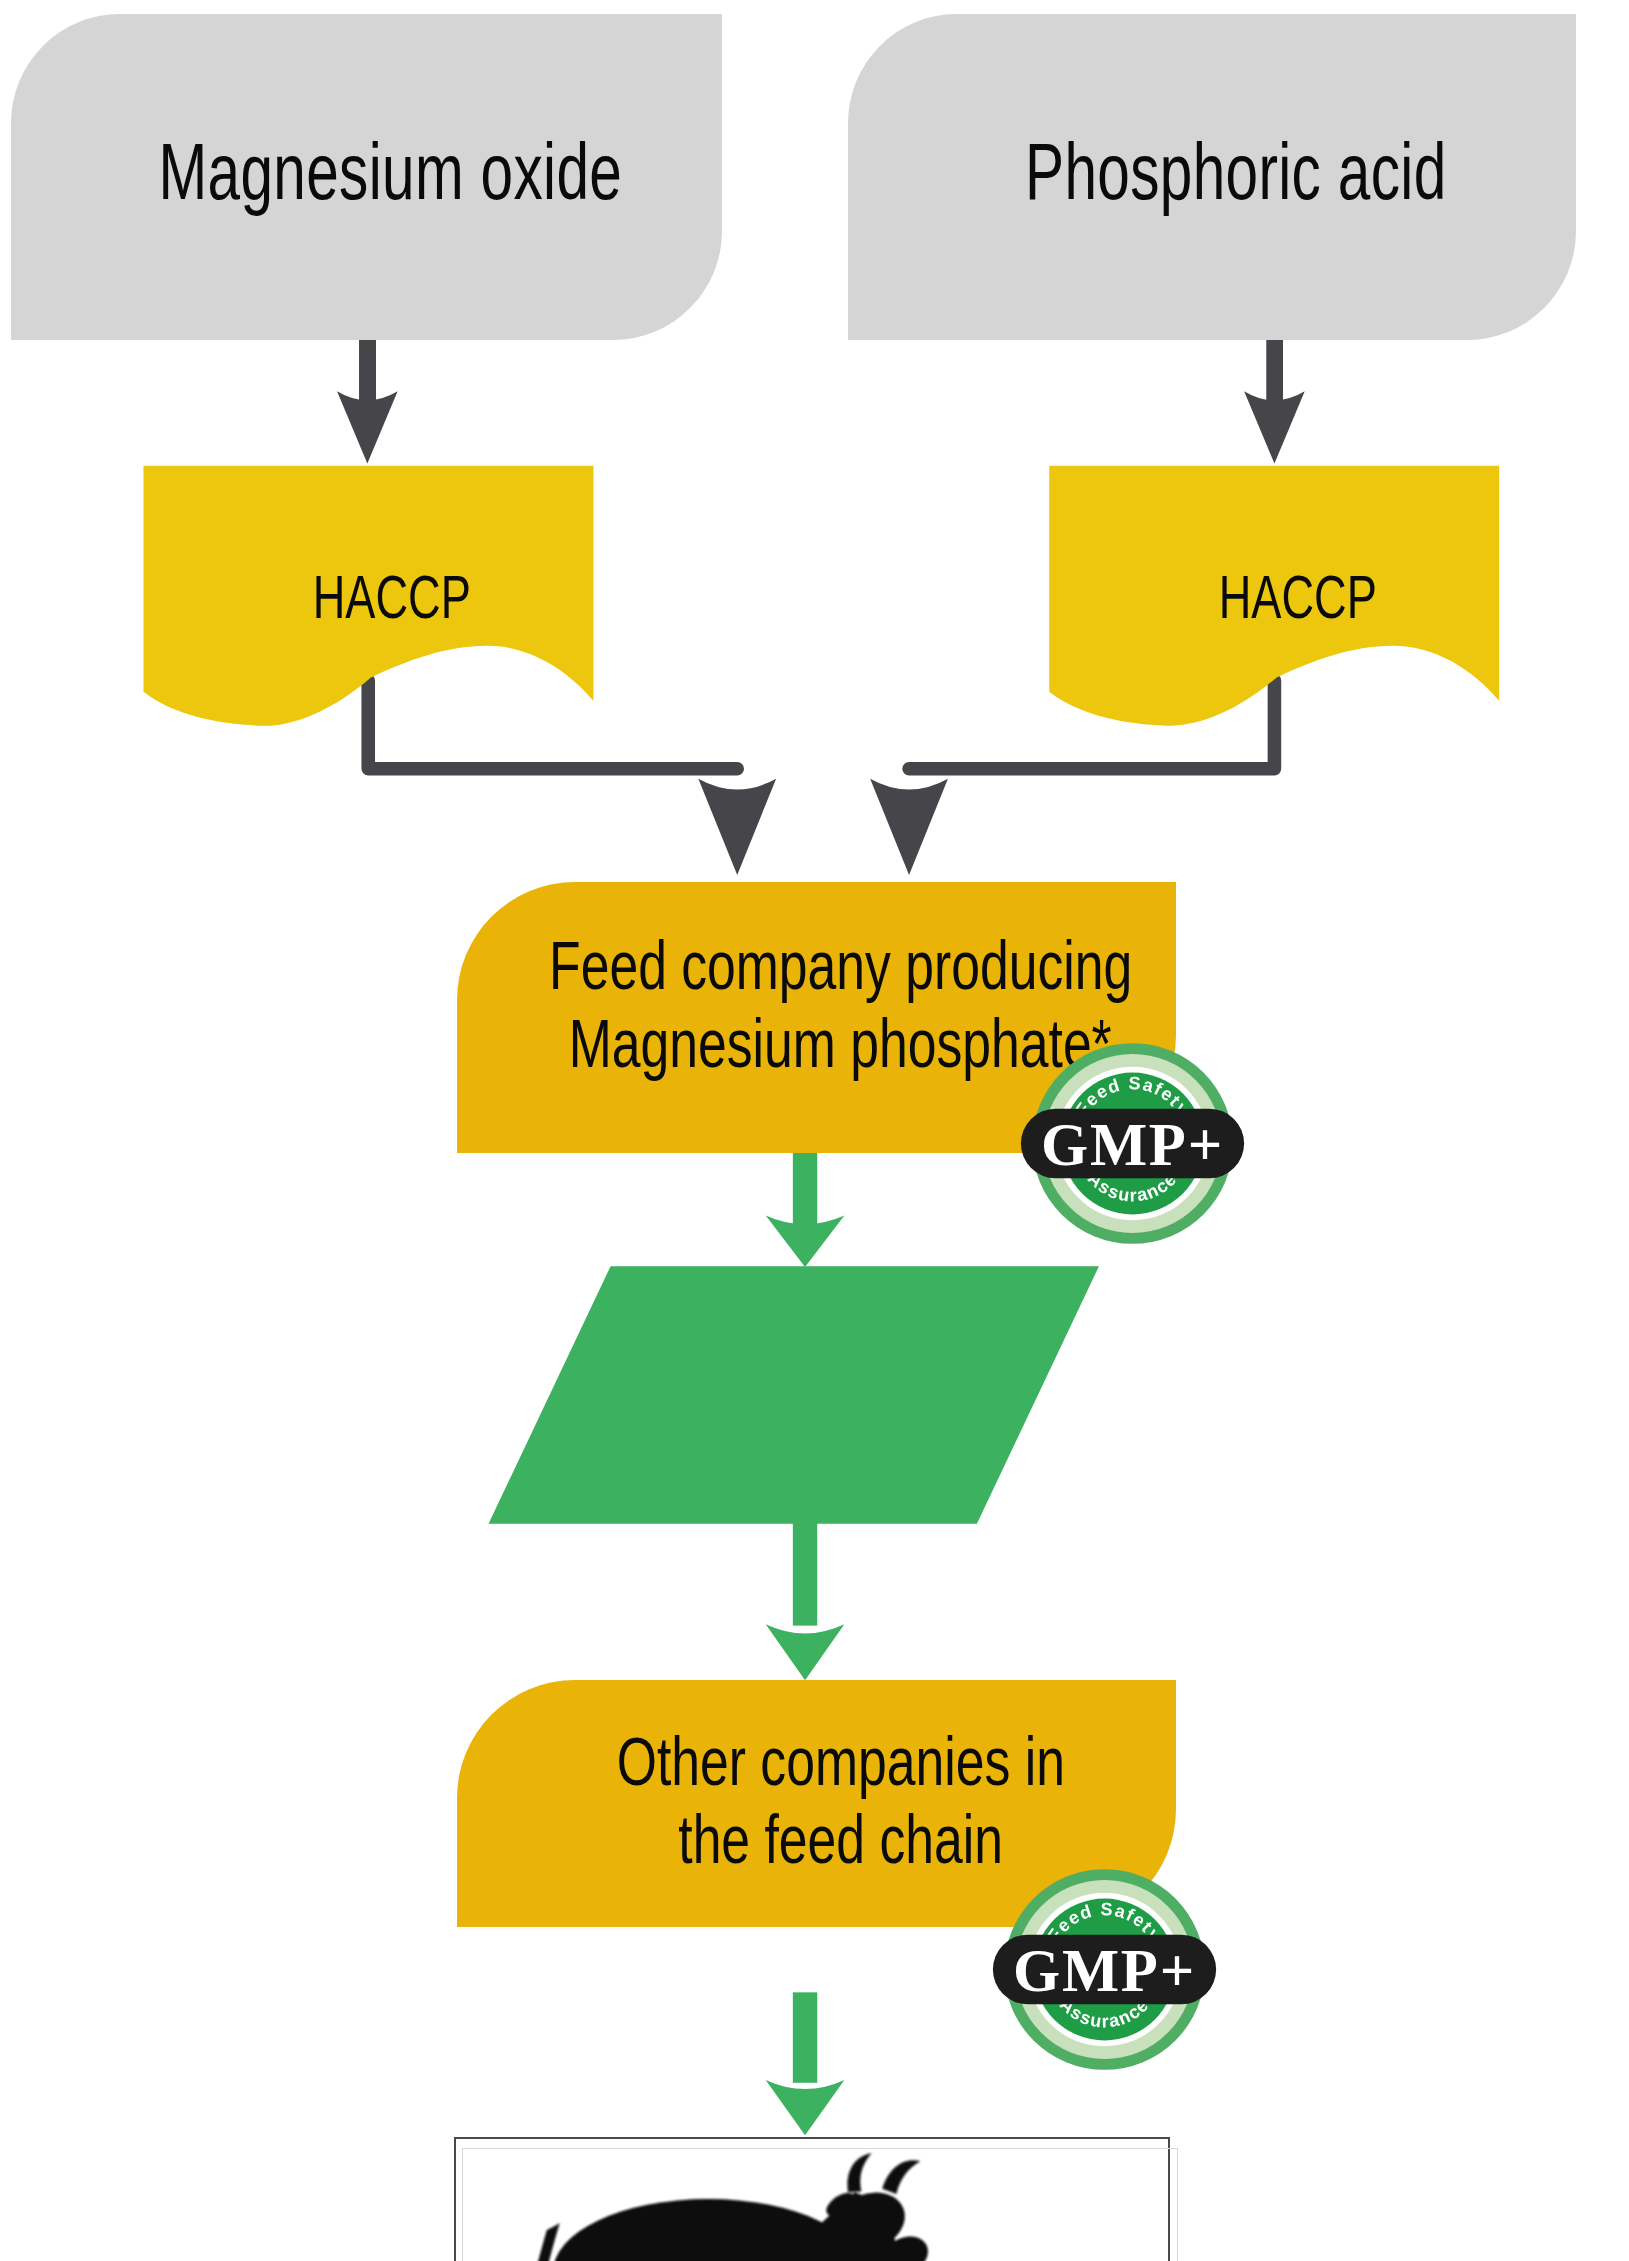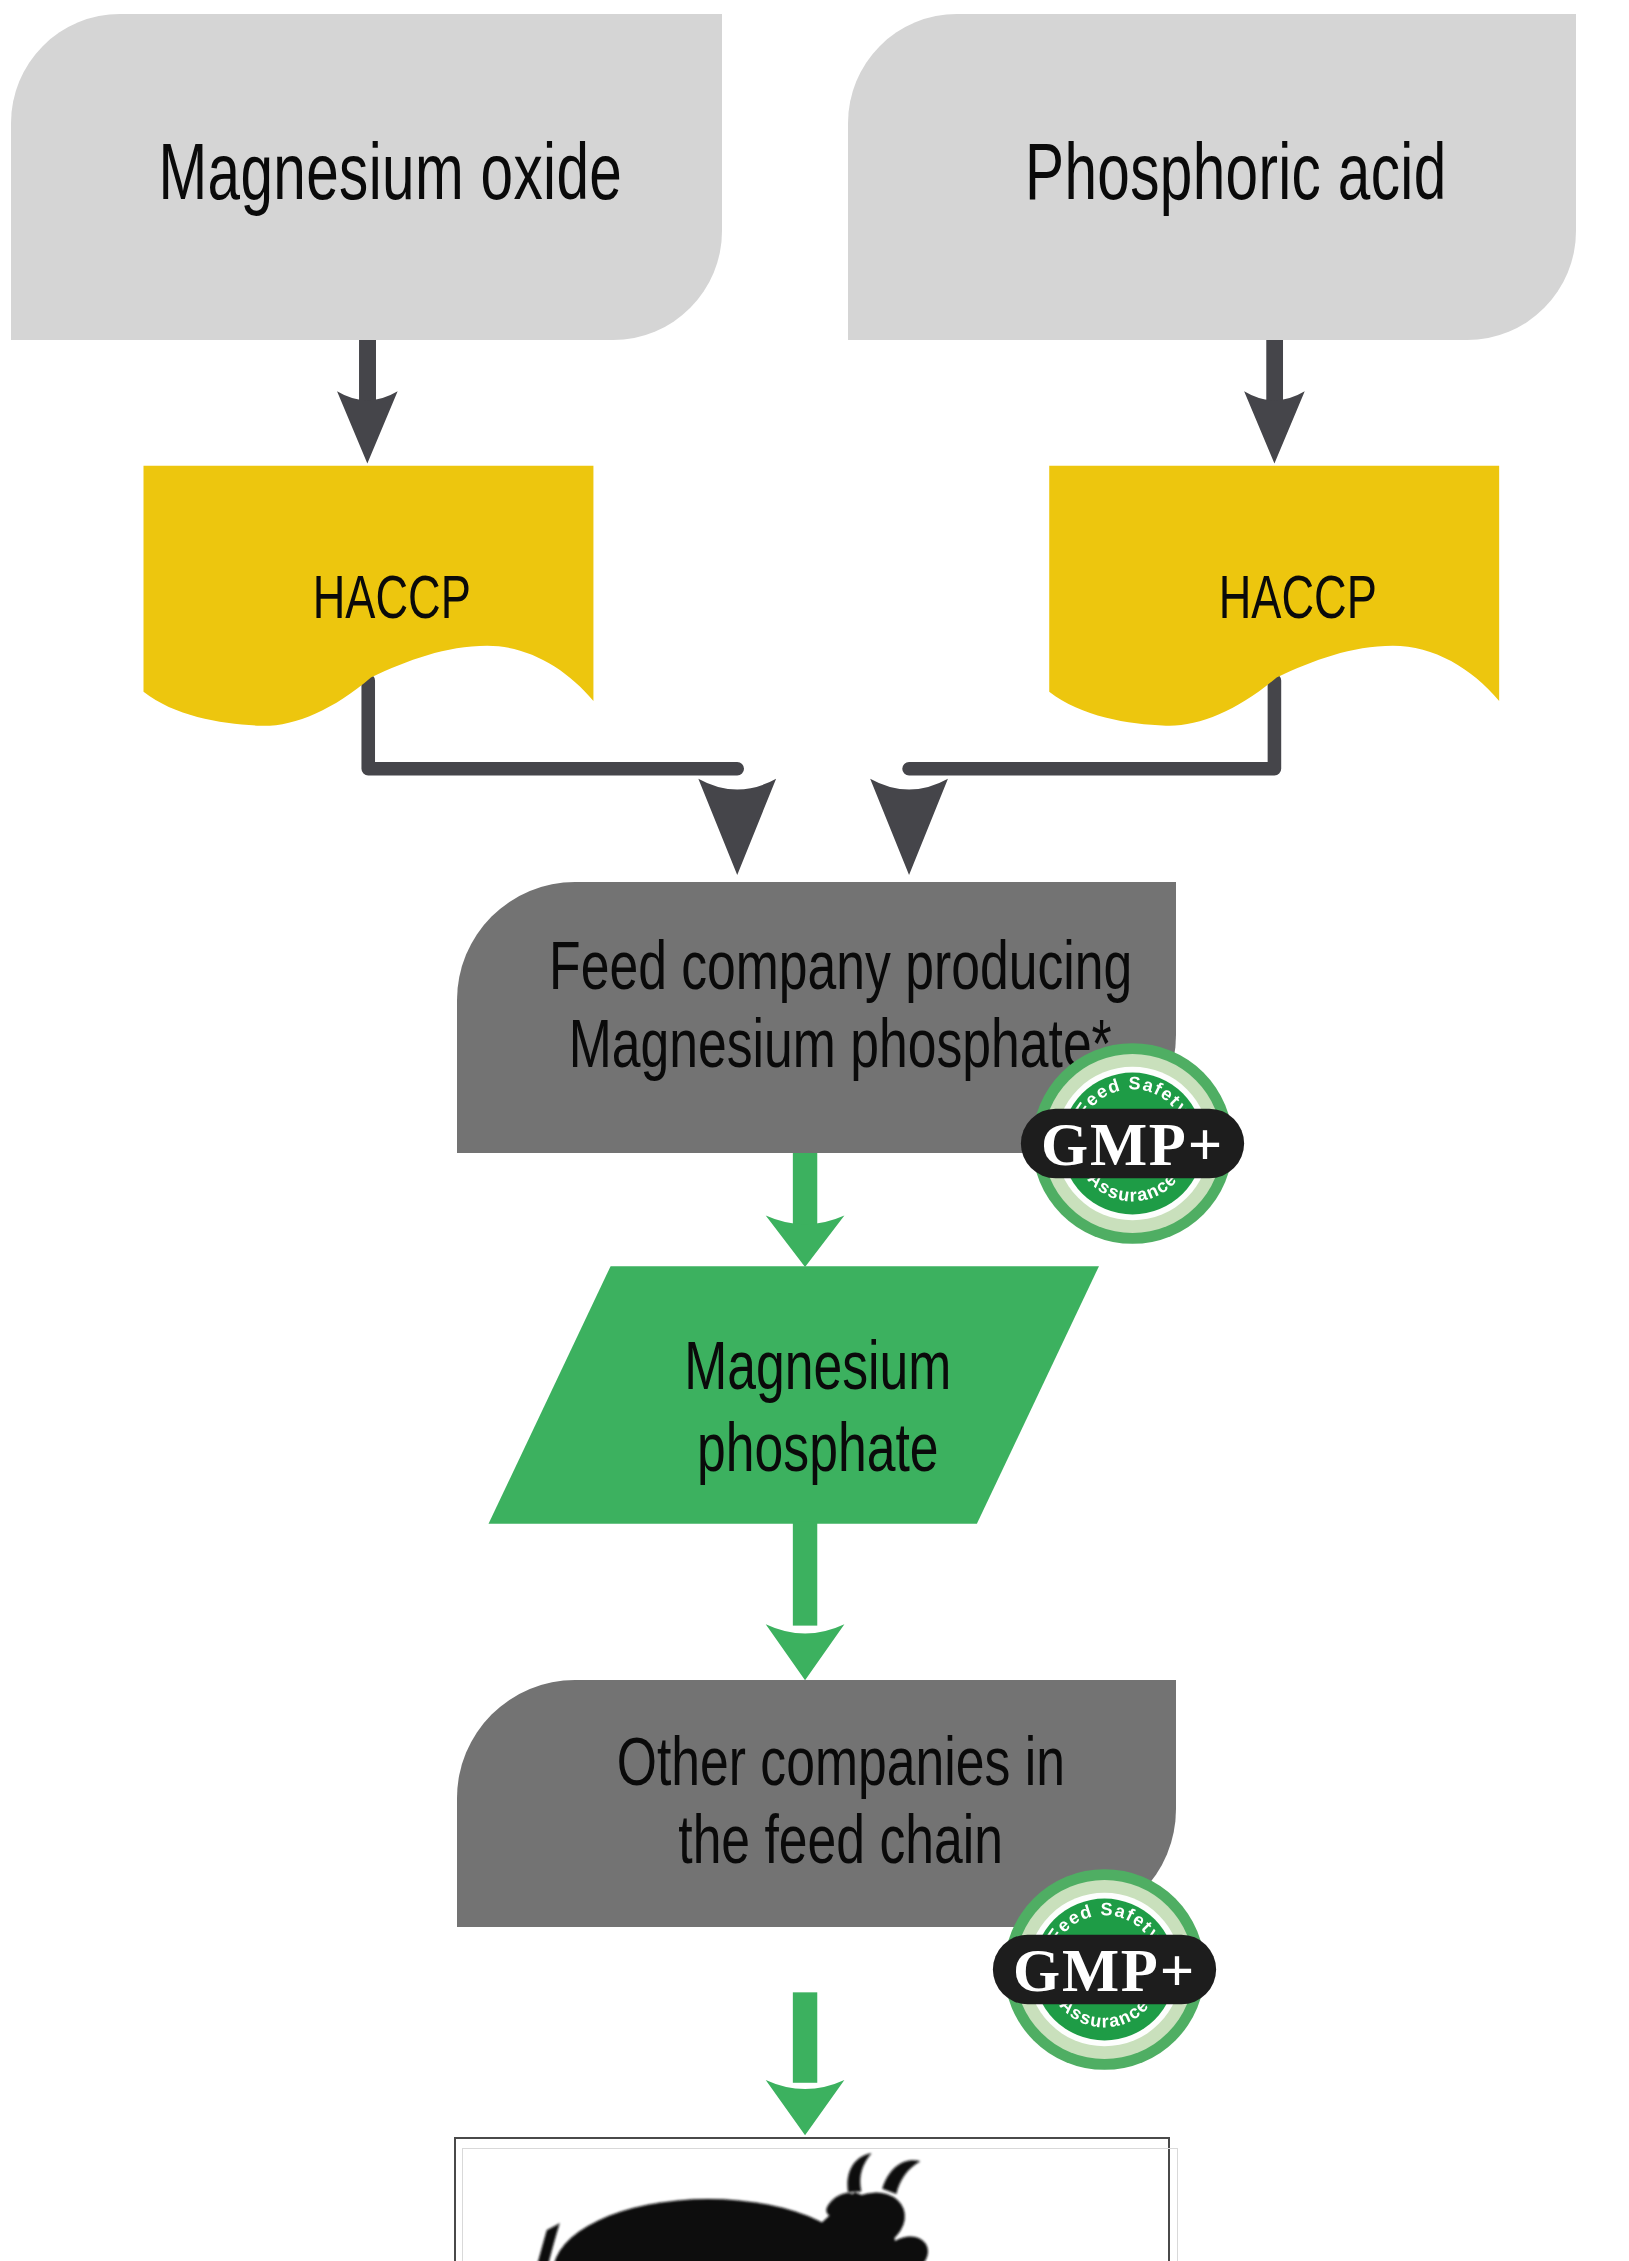--- a/index.html
+++ b/index.html
@@ -1,21 +1,21 @@
 <!DOCTYPE html>
 <html style="font-size:7.2px"><head>
 <meta charset="utf-8">
 <style>
   html,body{margin:0;padding:0;background:#ffffff;}
   #canvas{position:relative;width:1630px;height:2459px;background:#ffffff;overflow:hidden;
           font-family:"Liberation Sans",sans-serif;color:#0a0a0a;}
   .abs{position:absolute;}
   .node{display:flex;align-items:center;justify-content:center;text-align:center;box-sizing:border-box;padding-left:48px;}
   .gray-node{background:#d5d5d5;border-radius:109px 0 109px 0;}
-  .green-node{background:#737373;border-radius:118px 0 118px 0;}
+  .green-node{background:#eab308;border-radius:118px 0 118px 0;}
   .title-text{font-size:79px;font-weight:400;letter-spacing:0.5px;white-space:nowrap;
               transform:scaleX(0.74) translateY(-5.4px);}
   .doc-text{font-size:61px;font-weight:400;white-space:nowrap;transform:scaleX(0.74);}
   .proc-line{font-size:68px;line-height:78px;white-space:nowrap;transform:scaleX(0.76);}
   .para-line{font-size:68px;line-height:82px;white-space:nowrap;transform:scaleX(0.76);}
   .two-line{display:flex;flex-direction:column;align-items:center;justify-content:center;}
   svg{display:block;}
   .shape-layer{position:absolute;left:0;top:0;}
   .animal-frame{position:absolute;left:454px;top:2137px;width:716px;height:310px;
                 background:#ffffff;border:2.7px solid #4a4a4a;box-sizing:border-box;}
@@ -96,26 +96,20 @@
     <span class="doc-text">HACCP</span>
   </div>
 
   <div class="abs node green-node two-line" style="left:457px;top:882px;width:719px;height:271px;">
     <div style="transform:translateY(-14.5px);" class="two-line">
       <span class="proc-line">Feed company producing</span>
       <span class="proc-line">Magnesium phosphate*</span>
     </div>
   </div>
 
-  <div class="abs node two-line" style="left:504px;top:1266px;width:579px;height:258px;">
-    <div style="transform:translateY(11.3px);" class="two-line">
-      <span class="para-line">Magnesium</span>
-      <span class="para-line">phosphate</span>
-    </div>
-  </div>
 
   <div class="abs node green-node two-line" style="left:457px;top:1680px;width:719px;height:247px;">
     <div style="transform:translateY(-4.5px);" class="two-line">
       <span class="proc-line">Other companies in</span>
       <span class="proc-line">the feed chain</span>
     </div>
   </div>
 
   <svg class="abs" style="left:1015px;top:1037px;" width="235" height="213" viewBox="0 0 520 470">
     <circle cx="260" cy="235" r="222" fill="#4fae63"></circle>

